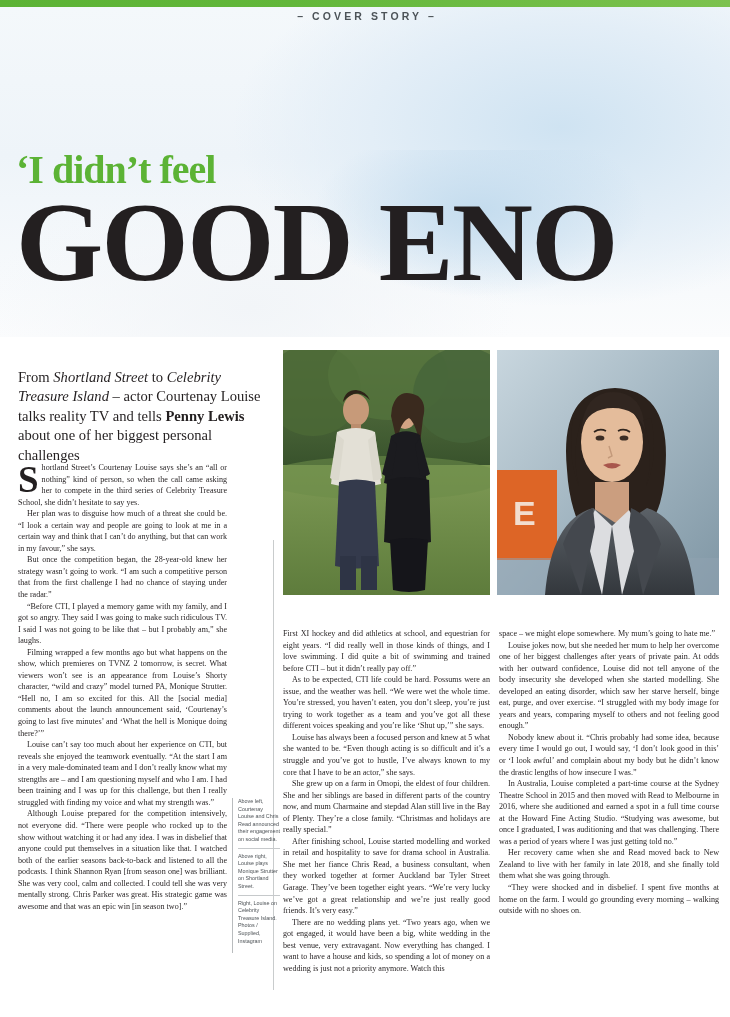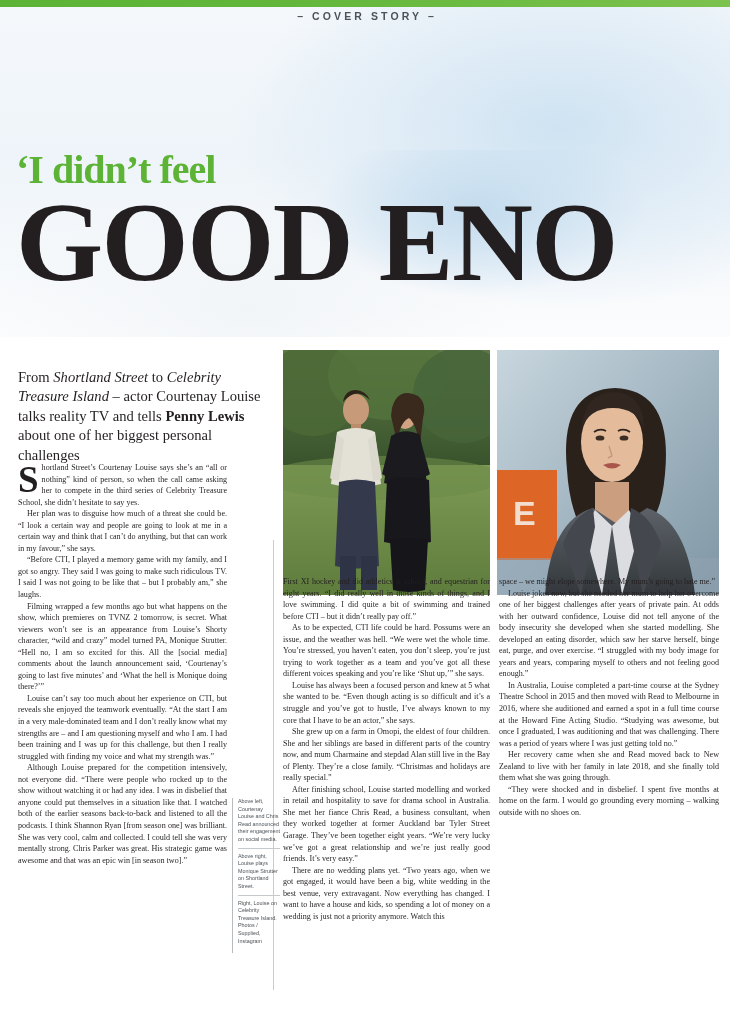--- a/index.html
+++ b/index.html
@@ -62,21 +62,21 @@
   .photo-couple{
     position:absolute;left:283px;top:350px;width:207px;height:245px;
     overflow:hidden;background:#7d8e63;
   }
   .photo-portrait{
     position:absolute;left:497px;top:350px;width:222px;height:245px;
     overflow:hidden;background:#9bb0bd;
   }
   
   .col{
-    position:absolute;top:576px;
+    position:absolute;top:628px;
     font-size:8.1px;line-height:11.55px;
     text-align:justify;color:#231f20;
   }
   .col p{margin:0;text-indent:9px;}
   .col p.first{text-indent:0;}
   .c1{left:18px;width:209px;top:462px;}
   .c2{left:283px;width:207px;}
   .c3{left:499px;width:220px;}
   
   .dropcap{
@@ -209,38 +209,40 @@
     <path d="M96 158 q-20 8 -30 36 l18 51 l14 -68z" fill="#44484e"></path>
     <path d="M134 158 q20 8 30 36 l-18 51 l-14 -68z" fill="#44484e"></path>
   </svg>
 </div>
 
 <div class="hair"></div>
 
 <div class="col c1">
   <p class="first"><span class="dropcap">S</span><span>hortland Street’s Courtenay Louise says she’s an “all or nothing” kind of person, so when the call came asking her to compete in the third series of Celebrity Treasure School, she didn’t hesitate to say yes.</span></p>
   <p><span>Her plan was to disguise how much of a threat she could be. “I look a certain way and people are going to look at me in a certain way and think that I can’t do anything, but that can work in my favour,” she says.</span></p>
+  <p><span>But once the competition began, the 28-year-old knew her strategy wasn’t going to work. “I am such a competitive person that from the first challenge I had no chance of staying under the radar.”</span></p>
   <p><span>“Before CTI, I played a memory game with my family, and I got so angry. They said I was going to make such ridiculous TV. I said I was not going to be like that – but I probably am,” she laughs.</span></p>
   <p><span>Filming wrapped a few months ago but what happens on the show, which premieres on TVNZ 2 tomorrow, is secret. What viewers won’t see is an appearance from Louise’s Shorty character, “wild and crazy” model turned PA, Monique Strutter. “Hell no, I am so excited for this. All the [social media] comments about the launch announcement said, ‘Courtenay’s going to last five minutes’ and ‘What the hell is Monique doing there?’”</span></p>
   <p><span>Louise can’t say too much about her experience on CTI, but reveals she enjoyed the teamwork eventually. “At the start I am in a very male-dominated team and I don’t really know what my strengths are – and I am questioning myself and who I am. I had been training and I was up for this challenge, but then I really struggled with finding my voice and what my strength was.”</span></p>
   <p><span>Although Louise prepared for the competition intensively, not everyone did. “There were people who rocked up to the show without watching it or had any idea. I was in disbelief that anyone could put themselves in a situation like that. I watched both of the earlier seasons back-to-back and listened to all the podcasts. I think Shannon Ryan [from season one] was brilliant. She was very cool, calm and collected. I could tell she was very mentally strong. Chris Parker was great. His strategic game was awesome and that was an epic win [in season two].”</span></p>
 </div>
 
 <div class="col c2">
   <p class="first"><span>First XI hockey and did athletics at school, and equestrian for eight years. “I did really well in those kinds of things, and I love swimming. I did quite a bit of swimming and trained before CTI – but it didn’t really pay off.”</span></p>
   <p><span>As to be expected, CTI life could be hard. Possums were an issue, and the weather was hell. “We were wet the whole time. You’re stressed, you haven’t eaten, you don’t sleep, you’re just trying to work together as a team and you’ve got all these different voices speaking and you’re like ‘Shut up,’” she says.</span></p>
   <p><span>Louise has always been a focused person and knew at 5 what she wanted to be. “Even though acting is so difficult and it’s a struggle and you’ve got to hustle, I’ve always known to my core that I have to be an actor,” she says.</span></p>
   <p><span>She grew up on a farm in Omopi, the eldest of four children. She and her siblings are based in different parts of the country now, and mum Charmaine and stepdad Alan still live in the Bay of Plenty. They’re a close family. “Christmas and holidays are really special.”</span></p>
   <p><span>After finishing school, Louise started modelling and worked in retail and hospitality to save for drama school in Australia. She met her fiance Chris Read, a business consultant, when they worked together at former Auckland bar Tyler Street Garage. They’ve been together eight years. “We’re very lucky we’ve got a great relationship and we’re just really good friends. It’s very easy.”</span></p>
   <p><span>There are no wedding plans yet. “Two years ago, when we got engaged, it would have been a big, white wedding in the best venue, very extravagant. Now everything has changed. I want to have a house and kids, so spending a lot of money on a wedding is just not a priority anymore. Watch this</span></p>
 </div>
 
 <div class="col c3">
   <p class="first"><span>space – we might elope somewhere. My mum’s going to hate me.”</span></p>
   <p><span>Louise jokes now, but she needed her mum to help her overcome one of her biggest challenges after years of private pain. At odds with her outward confidence, Louise did not tell anyone of the body insecurity she developed when she started modelling. She developed an eating disorder, which saw her starve herself, binge eat, purge, and over exercise. “I struggled with my body image for years and years, comparing myself to others and not feeling good enough.”</span></p>
+  <p><span>Nobody knew about it. “Chris probably had some idea, because every time I would go out, I would say, ‘I don’t look good in this’ or ‘I look awful’ and complain about my body but he didn’t know the drastic lengths of how insecure I was.”</span></p>
   <p><span>In Australia, Louise completed a part-time course at the Sydney Theatre School in 2015 and then moved with Read to Melbourne in 2016, where she auditioned and earned a spot in a full time course at the Howard Fine Acting Studio. “Studying was awesome, but once I graduated, I was auditioning and that was challenging. There was a period of years where I was just getting told no.”</span></p>
   <p><span>Her recovery came when she and Read moved back to New Zealand to live with her family in late 2018, and she finally told them what she was going through.</span></p>
   <p><span>“They were shocked and in disbelief. I spent five months at home on the farm. I would go grounding every morning – walking outside with no shoes on.</span></p>
 </div>
 
 <div class="rail">
   <div class="cap">Above left, Courtenay Louise and Chris Read announced their engagement on social media.</div>
   <div class="cap">Above right, Louise plays Monique Strutter on Shortland Street.</div>
   <div class="cap">Right, Louise on Celebrity Treasure Island. Photos / Supplied, Instagram</div>
 </div>

